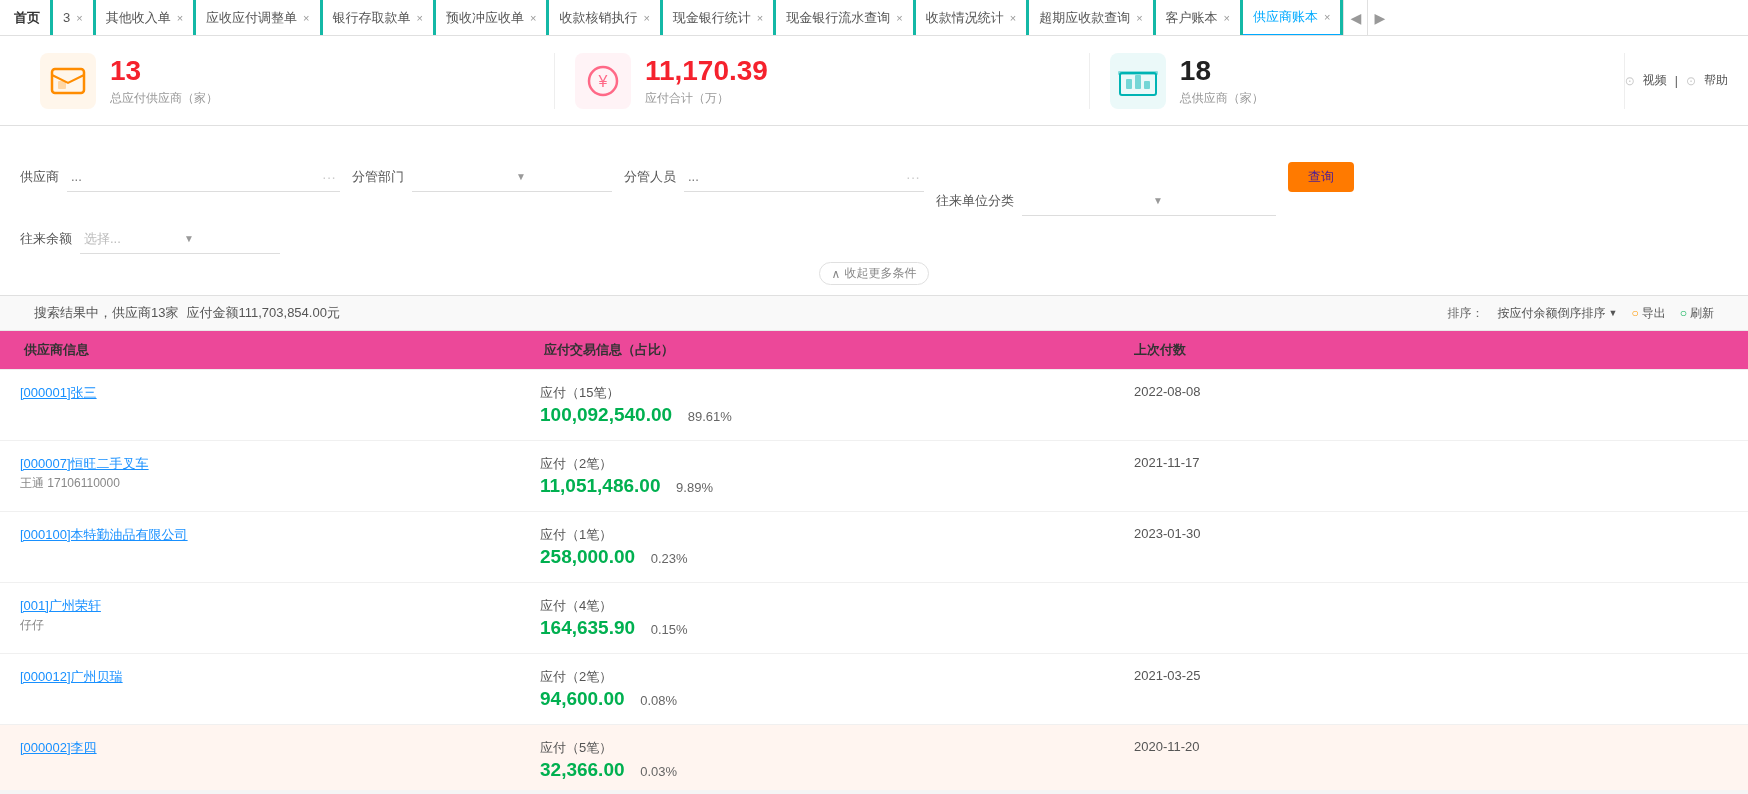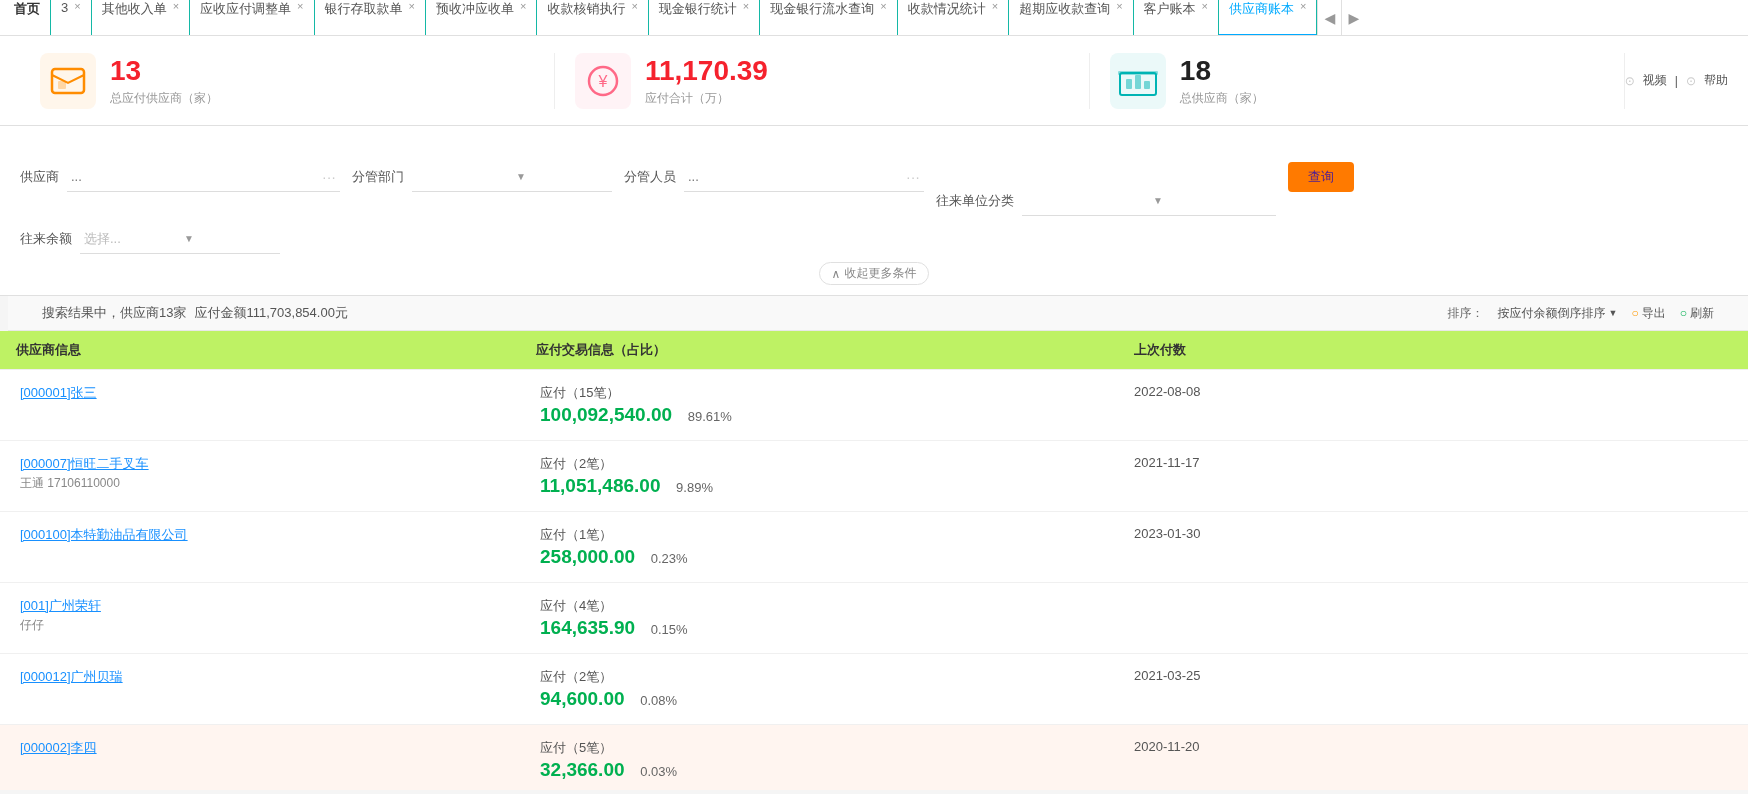--- a/index.html
+++ b/index.html
@@ -10,27 +10,28 @@
       display: flex;
       align-items: center;
       background: #fff;
       border-bottom: 1px solid #e0e0e0;
       height: 36px;
       padding: 0 4px;
       overflow: hidden;
     }
     .nav-tab {
       display: flex;
+      align-items: center;
       padding: 0 10px;
       height: 36px;
       white-space: nowrap;
       cursor: pointer;
       font-size: 13px;
       color: #555;
-      border-right: 1px solid #14b8a6;
+      border-right: 3px solid #14b8a6;
       flex-shrink: 0;
     }
     .nav-tab.active { color: #00aaff; border-bottom: 2px solid #00aaff; }
     .nav-tab .close-x {
       margin-left: 6px;
       color: #999;
       font-size: 11px;
       cursor: pointer;
     }
     .nav-tab.home { color: #333; font-weight: bold; }
@@ -194,21 +195,20 @@
     
     .result-bar {
       background: #f9f9f9;
       border-bottom: 1px solid #e8e8e8;
       padding: 8px 34px;
       display: flex;
       align-items: center;
       justify-content: space-between;
       font-size: 13px;
       color: #555;
-      margin-left: 8px;
     }
     .result-bar-left { display: flex; align-items: center; gap: 8px; }
     .result-bar-right { display: flex; align-items: center; gap: 14px; font-size: 12px; color: #666; }
     .sort-select {
       display: flex;
       align-items: center;
       gap: 3px;
       cursor: pointer;
       color: #555;
       font-size: 12px;
@@ -223,26 +223,26 @@
       font-size: 12px;
     }
 
     
     .table-container {
       background: #fff;
     }
     .table-header {
       display: grid;
       grid-template-columns: 520px 1fr 1fr;
-      padding: 10px 16px;
+      padding: 10px 24px;
       border-bottom: 1px solid #eee;
       font-size: 13px;
       font-weight: 600;
       color: #333;
-      background: #bef264;
+      background: #ec4899;
     }
     .table-row {
       display: grid;
       grid-template-columns: 520px 1fr 1fr;
       padding: 14px 20px;
       border-bottom: 1px solid #f0f0f0;
       align-items: start;
       background: #fff;
     }
     .table-row.highlighted { background: #fff5f0; }

